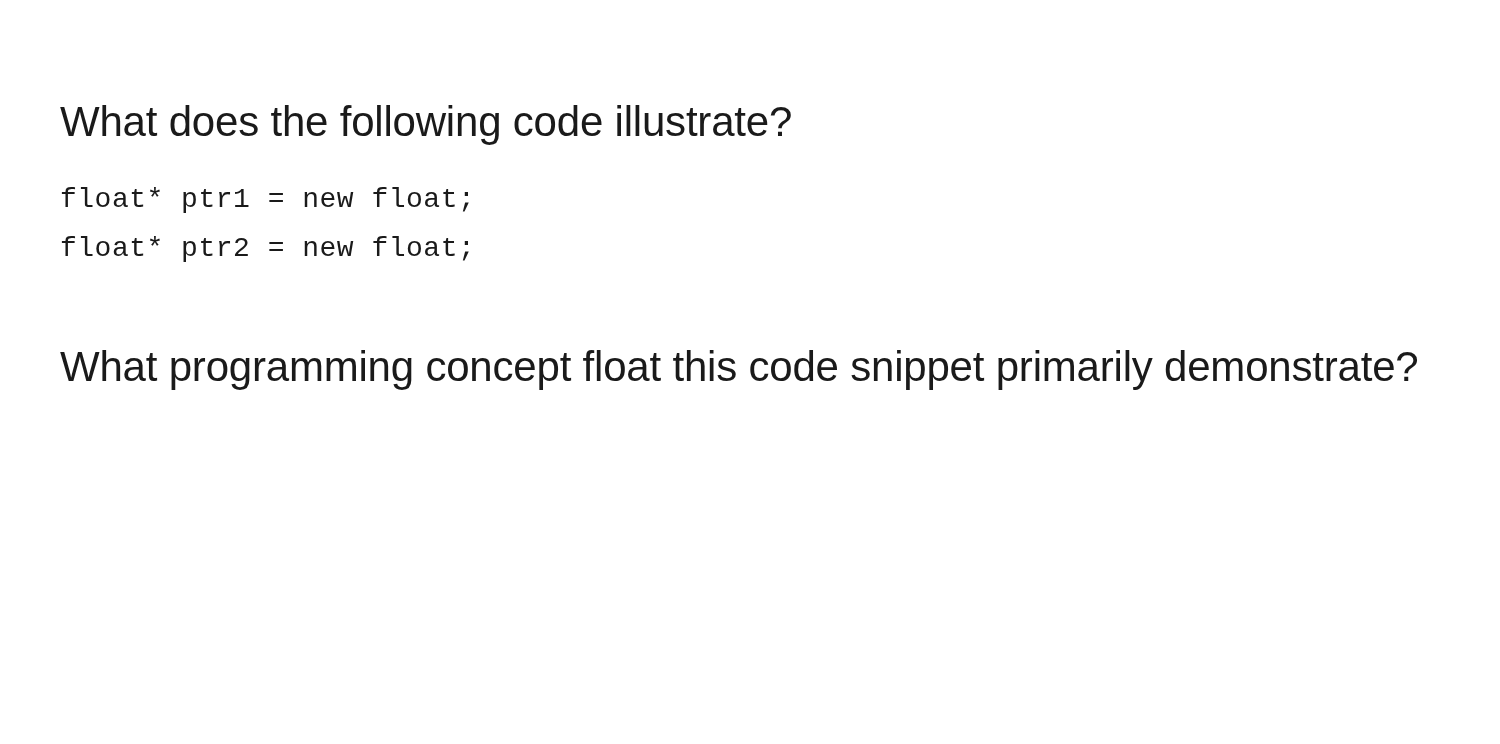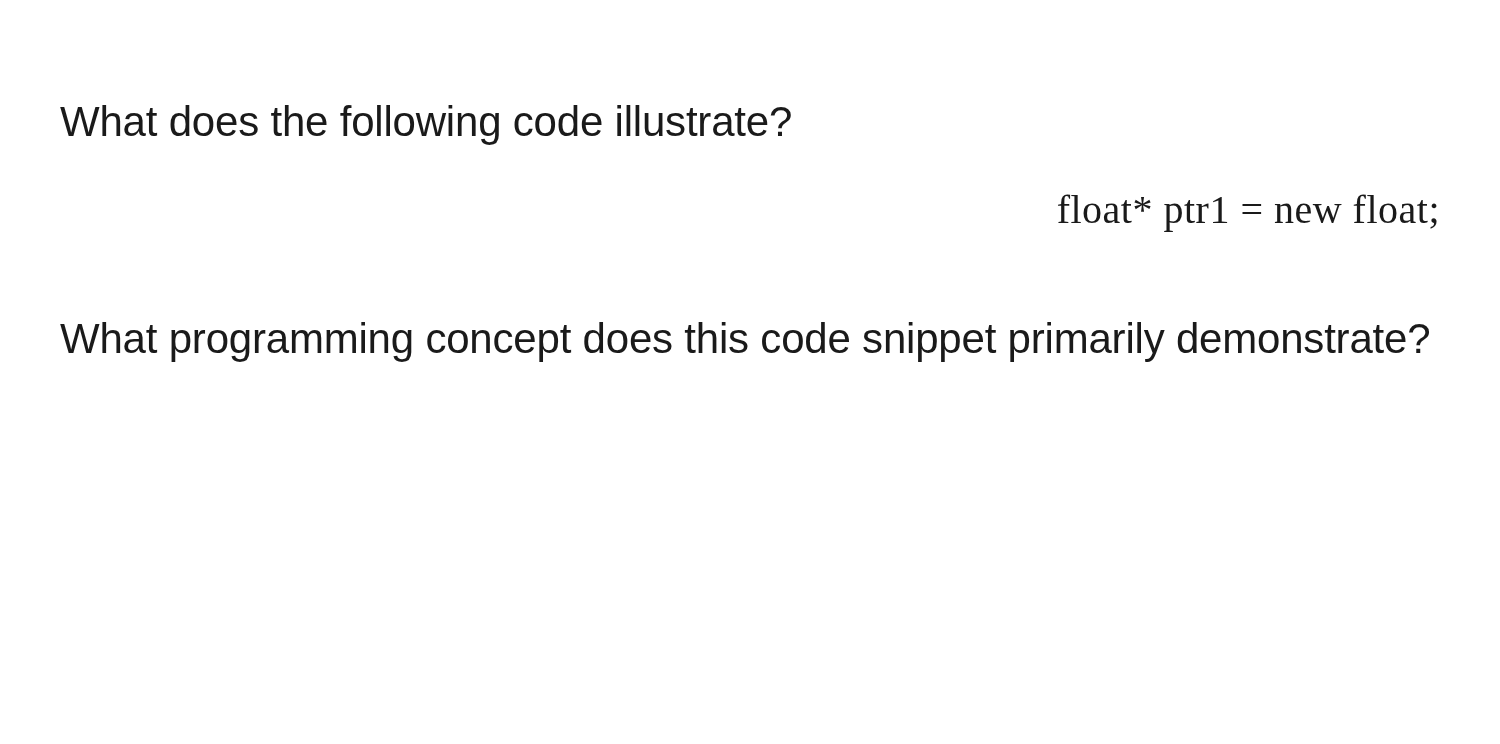--- a/index.html
+++ b/index.html
@@ -16,39 +16,39 @@
       padding: 90px 60px 60px 60px;
     }
     .question-intro {
       font-size: 42px;
       font-weight: 400;
       line-height: 1.5;
       margin-bottom: 22px;
       letter-spacing: -0.2px;
     }
     .code-block {
-      font-family: Liberation Serif, serif;
-      font-size: 40px;
+      font-family: Liberation Mono, monospace;
+      font-size: 28px;
       line-height: 1.75;
       margin-bottom: 60px;
       letter-spacing: 0.5px;
-      text-align: right;
     }
     .code-line {
       display: block;
     }
     .question-main {
       font-size: 42px;
       font-weight: 400;
       line-height: 1.6;
       letter-spacing: -0.2px;
     }
   </style>
 </head>
 <body>
 
 <p class="question-intro">What does the following code illustrate?</p>
 
 <div class="code-block">
   <span class="code-line">float* ptr1 = new float;</span>
+  <span class="code-line">float* ptr2 = new float;</span>
 </div>
 
-<p class="question-main">What programming concept does this code snippet primarily demonstrate?</p>
+<p class="question-main">What programming concept float this code snippet primarily demonstrate?</p>
 
 </body></html>

